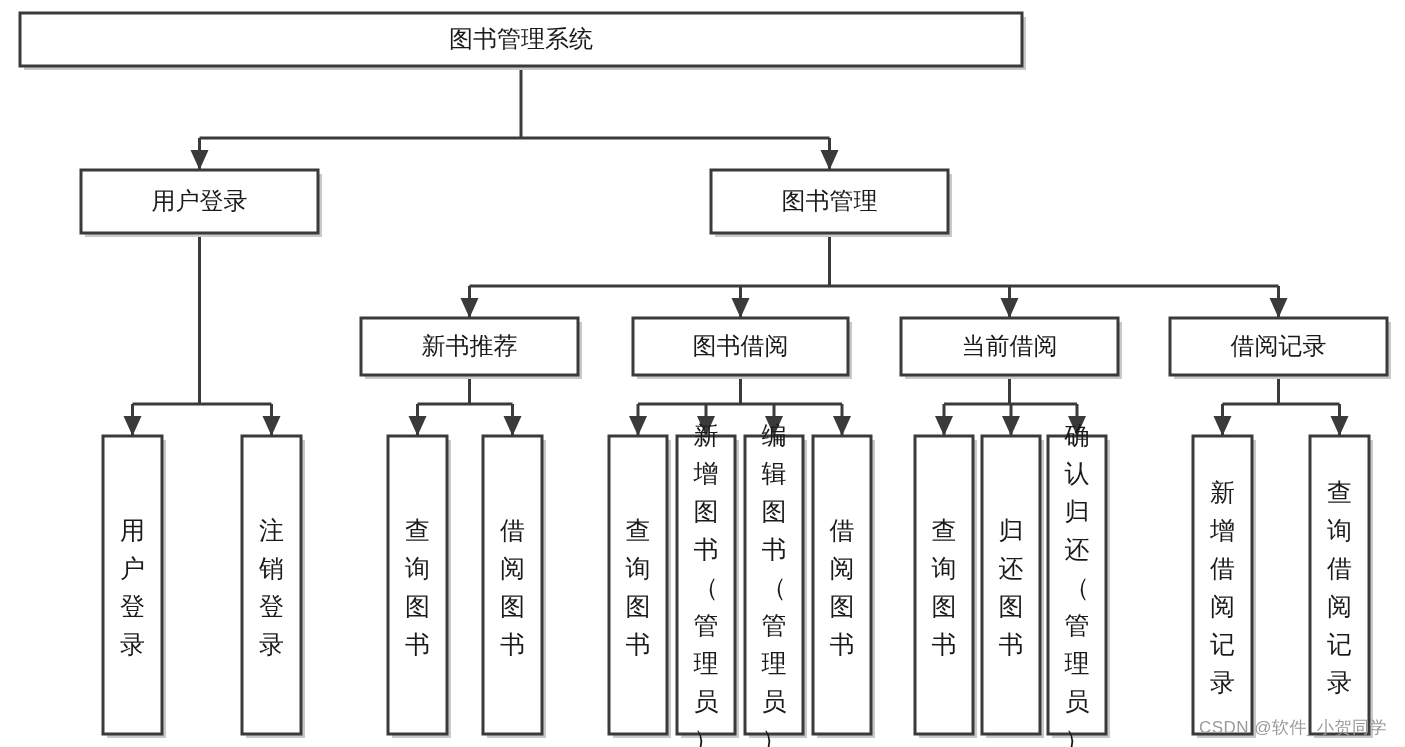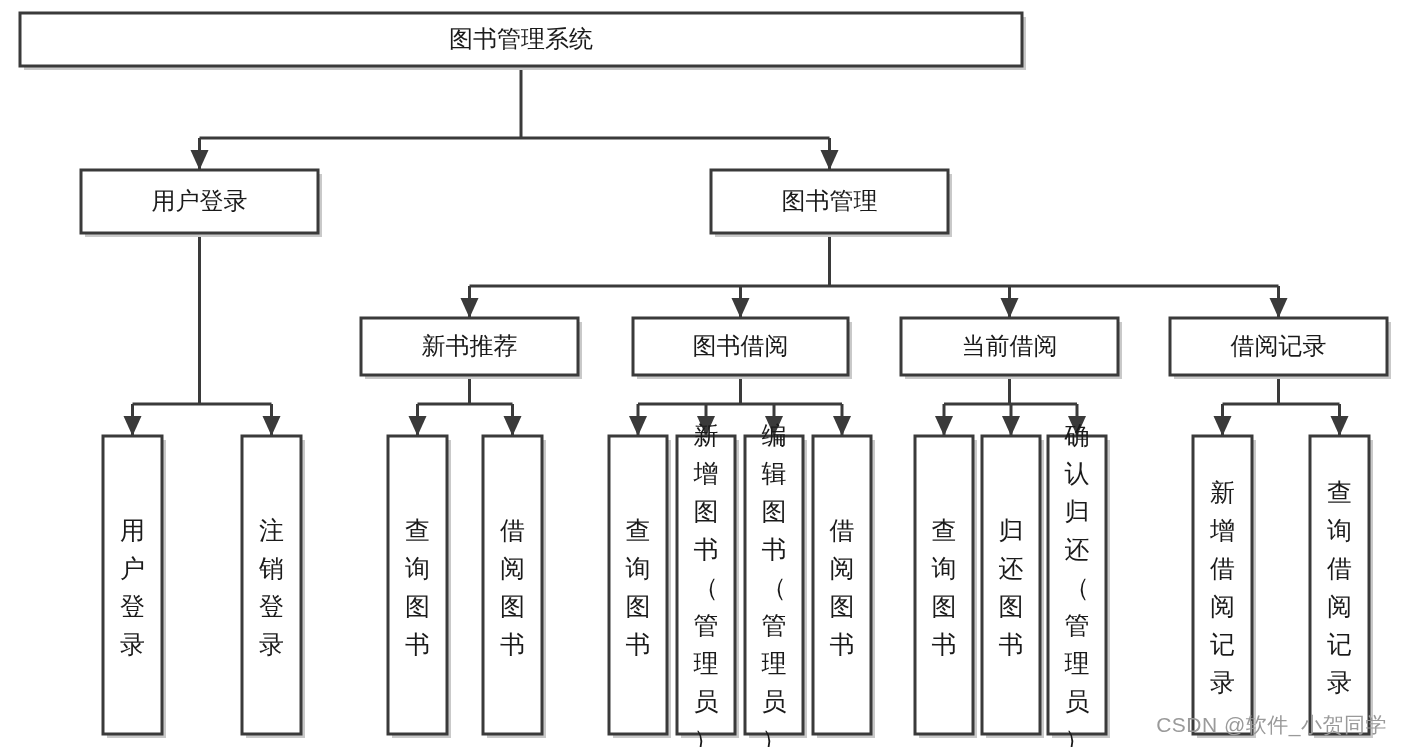--- a/index.html
+++ b/index.html
@@ -53,21 +53,21 @@
     font-family: "Liberation Sans", "DejaVu Sans", sans-serif;
     font-size: 25px;
     fill: #1a1a1a;
     text-anchor: middle;
   }
   .watermark {
     position: absolute;
     right: 18px;
     bottom: 8px;
     font-family: "Liberation Sans", "DejaVu Sans", sans-serif;
-    font-size: 21px;
+    font-size: 17px;
     color: #9a9a9a;
     letter-spacing: 0.5px;
     white-space: nowrap;
     pointer-events: none;
   }
 </style>
 </head>
 <body>
 
 <div id="diagram-root">

